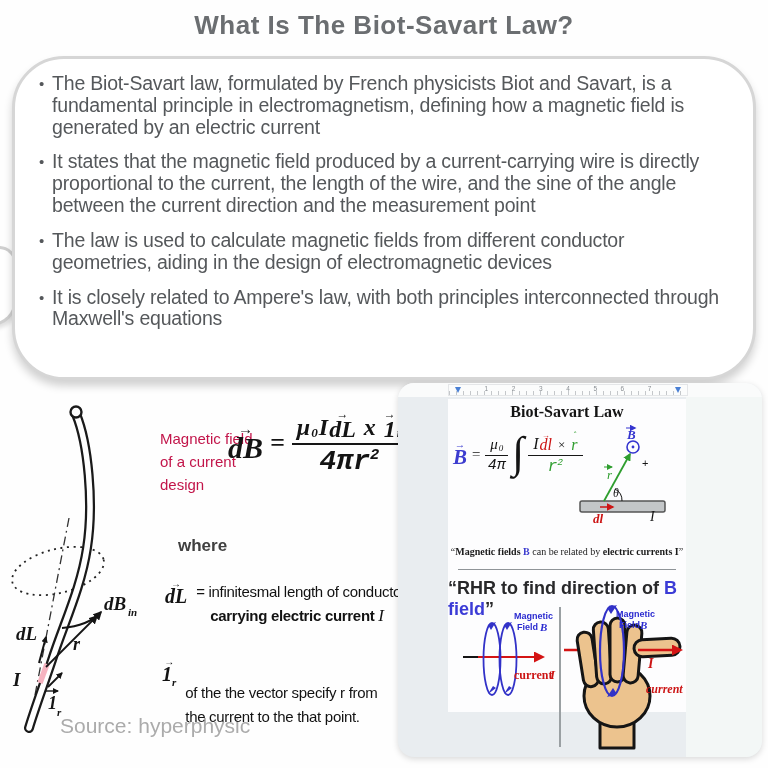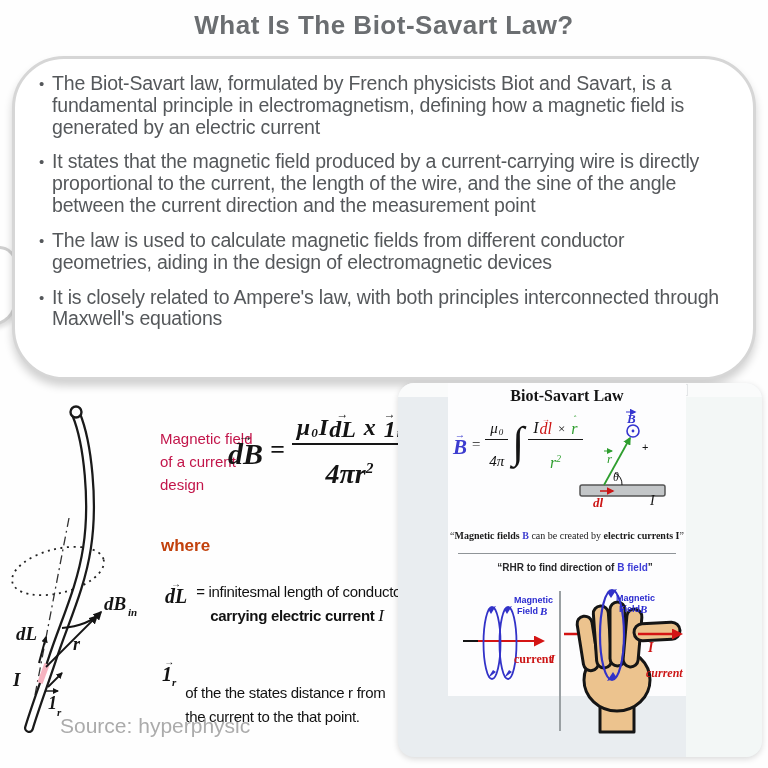--- a/index.html
+++ b/index.html
@@ -21,73 +21,73 @@
            font-weight:500;line-height:1.12;letter-spacing:-.2px;}
   .card li .blt{flex:0 0 auto;font-size:15px;line-height:1.4;}
 
   
   .si{font-family:"Liberation Serif",serif;font-style:italic;}
   .vec{display:inline-flex;flex-direction:column;align-items:center;line-height:1;}
   .vec .va{font-size:.5em;line-height:.55;transform:translateY(1px);}
   .vec .vb{line-height:1;}
   .frac{display:inline-flex;flex-direction:column;align-items:center;}
   .frac .num{border-bottom:2.5px solid #161616;padding:0 5px 2px;display:flex;align-items:flex-end;gap:1px;}
-  .frac .den{padding-top:13px;}
+  .frac .den{padding-top:1px;font-family:Liberation Mono, monospace;}
   .frac.thin .num{border-bottom-width:1.5px;}
 
   
   .wire-svg{position:absolute;left:2px;top:388px;}
   .fig-caption{position:absolute;left:160px;top:428px;color:#c2154a;font-size:15px;
                font-weight:normal;line-height:1.53;}
   .bigformula{position:absolute;left:228px;top:410px;display:flex;align-items:center;gap:7px;
               color:#141414;font-family:"Liberation Serif",serif;font-style:italic;font-weight:600;}
   .bigformula .lhs{font-size:30px;}
   .bigformula .eqs{font-size:26px;}
   .bigformula .num{font-size:24px;}
   .bigformula .den{font-size:28px;}
   .bigformula sub,.bigformula sup{font-size:.55em;}
-  .where{position:absolute;left:161px;top:536px;font-size:17px;font-weight:600;color:#c2410c;}
+  .where{position:absolute;left:178px;top:536px;font-size:17px;font-weight:600;color:#404040;}
   .defrow{position:absolute;display:flex;gap:9px;color:#121212;}
   .defrow .sym{font-family:"Liberation Serif",serif;font-style:italic;font-weight:bold;font-size:20px;}
   .defrow .dtxt{font-size:15px;font-weight:500;letter-spacing:-.3px;line-height:1.55;}
   .defrow .ind{padding-left:14px;font-weight:bold;}
   .def1{left:165px;top:580px;}
   .def2{left:162px;top:658px;z-index:2;}
   .wm-left{position:absolute;left:60px;top:714px;font-size:21px;color:#ababab;z-index:1;}
 
   
   .vcard{position:absolute;left:398px;top:383px;width:364px;height:374px;border-radius:16px;
          background:#e9edf0;overflow:hidden;box-shadow:0 2px 6px rgba(0,0,0,.15);}
   .vcard .toprow{position:absolute;left:0;top:0;width:364px;height:14px;background:#fafbfb;}
   .ruler{position:absolute;left:50px;top:1px;width:240px;height:12px;
          background:repeating-linear-gradient(90deg,#c4c7ca 0 1px,transparent 1px 7px) 0 100%/100% 4px no-repeat,#fbfcfc;
          border:1px solid #e4e6e8;display:flex;justify-content:space-between;align-items:flex-start;
          padding:0 6px;box-sizing:border-box;font-size:6.5px;color:#8a8f94;}
   .ruler .mk{width:0;height:0;border-left:3.5px solid transparent;border-right:3.5px solid transparent;
              border-top:6px solid #4a7fd4;margin-top:2px;}
   .rstrip{position:absolute;left:288px;top:14px;width:76px;height:360px;background:#f3f7f6;}
-  .slide{position:absolute;left:50px;top:0;width:238px;height:313px;background:#fdfdfe;}
+  .slide{position:absolute;left:50px;top:16px;width:238px;height:313px;background:#fdfdfe;}
   .slide-title{position:absolute;left:0;top:4px;width:100%;text-align:center;
                font-family:"Liberation Serif",serif;font-weight:bold;font-size:16px;color:#141414;}
   .sformula{position:absolute;left:5px;top:34px;display:flex;align-items:center;gap:4px;
             font-family:"Liberation Serif",serif;font-style:italic;color:#141414;}
   .sformula .Bv{color:#3c3ccf;font-size:21px;font-weight:bold;}
   .sformula .eqs{font-size:15px;}
   .sformula .f1{font-size:15px;}
   .sformula .intg{font-size:44px;font-style:normal;font-weight:400;line-height:.8;transform:translateY(-2px);}
   .sformula .f2{font-size:16px;}
   .sformula sub,.sformula sup{font-size:.6em;}
   .red{color:#cc1515;} .grn{color:#2f9e2f;} .blu{color:#3c3ccf;}
   .sdiag{position:absolute;left:106px;top:24px;overflow:visible;}
   .quote{position:absolute;left:0;top:147px;width:100%;text-align:center;
          font-family:"Liberation Serif",serif;font-size:10px;color:#1a1a1a;}
   .quote b{font-weight:bold;}
   .sep{position:absolute;left:10px;top:170px;width:218px;height:0;border-top:1px solid #8f9498;}
-  .rhr{position:absolute;left:0;top:179px;width:100%;text-align:center;
-       font-size:10px;font-weight:700;color:#28282a;padding-left:8px;}
+  .rhr{position:absolute;left:0;top:179px;width:100%;
+       font-size:18px;font-weight:700;color:#28282a;}
   .rhr .blu{color:#3b3bd6;}
   .loop-svg{position:absolute;left:4px;top:196px;}
   .vdiv{position:absolute;left:111px;top:208px;width:2px;height:140px;background:#9aa0a3;}
   .hand-svg{position:absolute;left:114px;top:199px;}
   .wm-right{position:absolute;left:0;top:344px;width:100%;text-align:center;
             font-size:9.5px;color:#b8b8b8;}
 
   svg text{font-family:"Liberation Serif",serif;}
   svg text.lbl{font-style:italic;font-weight:bold;fill:#141414;}
   svg text.sans{font-family:"Liberation Sans",sans-serif;font-style:normal;}
@@ -216,21 +216,21 @@
     </span>
   </div>
 
   <div class="defrow def2">
     <span class="sym vec">
       <span class="va">→</span>
       <span class="vb"><span>1</span><sub style="font-size:11px">r</sub></span>
     </span>
     <span class="dtxt">
       <br>
-      <span>of the the states distance r from</span><br>
+      <span>of the the vector specify r from</span><br>
       <span>the current to the that point.</span>
     </span>
   </div>
 
   <div class="wm-left">Source: hyperphysic</div>
 
   <div class="vcard">
     <div class="toprow"></div>
     <div class="ruler">
       <span class="mk"></span>
@@ -292,21 +292,21 @@
         <path d="M46,84 L59,84" stroke="#cc1515" stroke-width="1.6" marker-end="url(#ahr)"></path>
         <text x="73" y="16" font-size="13" font-style="italic" font-weight="bold" fill="#3535cf">B</text>
         <text x="53" y="56" font-size="13" font-style="italic" fill="#2f9e2f">r</text>
         <text x="59" y="74" font-size="12" font-style="italic" fill="#151515">θ</text>
         <text class="sans" x="88" y="44" font-size="11" fill="#151515">+</text>
         <text x="39" y="100" font-size="13" font-style="italic" font-weight="bold" fill="#cc1515">dl</text>
         <text x="96" y="98" font-size="14" font-style="italic" fill="#151515">I</text>
       </svg>
 
       <div class="quote">
-        <span>“</span><b>Magnetic fields </b><b class="blu">B</b><span> can be created by </span><b>electric currents I</b><span>”</span>
+        <span>“</span><b>Magnetic fields </b><b class="blu">B</b><span> can be related by </span><b>electric currents I</b><span>”</span>
       </div>
 
       <div class="sep"></div>
 
       <div class="rhr">
         <span>“</span><span>RHR to find direction of </span><span class="blu">B field</span><span>”</span>
       </div>
 
       <svg class="loop-svg" width="104" height="156" viewBox="0 0 104 156">
         <path d="M11,62 L80,62" stroke="#151515" stroke-width="2"></path>

